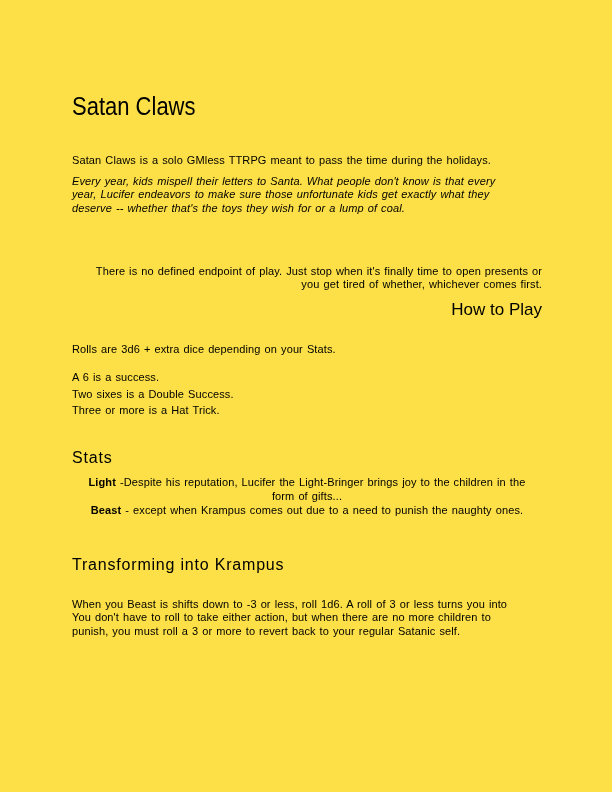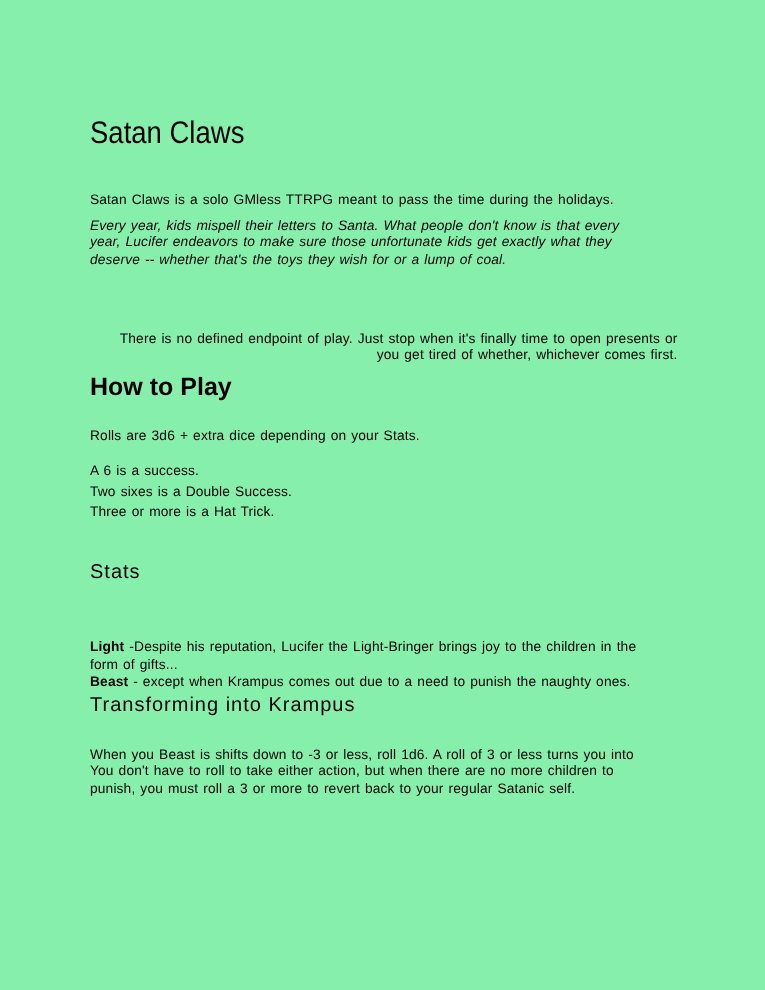--- a/index.html
+++ b/index.html
@@ -4,44 +4,45 @@
 <style>
   html, body {
     margin: 0;
     padding: 0;
     background: #ffffff;
   }
   .page {
     position: relative;
     width: 612px;
     height: 792px;
-    background: #86efac;
+    background: #fde047;
     font-family: "Liberation Sans", "DejaVu Sans", sans-serif;
     color: #000000;
     overflow: hidden;
   }
   .blk {
     position: absolute;
     left: 72px;
     width: 470px;
     margin: 0;
   }
   .title {
     font-size: 25px;
     line-height: 30px;
     font-weight: 400;
     white-space: nowrap;
     transform: scaleX(0.88);
     transform-origin: 0 0;
   }
   .h1 {
-    font-size: 20px;
+    font-size: 17px;
     line-height: 24px;
-    font-weight: 700;
+    font-weight: 400;
     white-space: nowrap;
+    text-align: right;
   }
   .h2 {
     font-size: 16px;
     line-height: 19px;
     font-weight: 400;
     letter-spacing: 0.8px;
     white-space: nowrap;
   }
   .body {
     font-size: 11px;
@@ -87,21 +88,21 @@
   <div class="blk body line" style="top: 343px;">Rolls are 3d6 + extra dice depending on your Stats.</div>
 
   <div class="blk body successes" style="top: 369px;">
     <div class="line">A 6 is a success.</div>
     <div class="line">Two sixes is a Double Success.</div>
     <div class="line">Three or more is a Hat Trick.</div>
   </div>
 
   <div class="blk h2" style="top: 448px;">Stats</div>
 
-  <div class="blk body statsblk" style="top: 511px;">
+  <div class="blk body statsblk" style="top: 475px; text-align: center;">
     <div class="line"><span class="b">Light</span><span> -Despite his reputation, Lucifer the Light-Bringer brings joy to the children in the</span></div>
     <div class="line">form of gifts...</div>
     <div class="line"><span class="b">Beast</span><span> - except when Krampus comes out due to a need to punish the naughty ones.</span></div>
   </div>
 
   <div class="blk h2" style="top: 555px;">Transforming into Krampus</div>
 
   <div class="blk body" style="top: 598px;">
     <div class="line">When you Beast is shifts down to -3 or less, roll 1d6. A roll of 3 or less turns you into</div>
     <div class="line">You don't have to roll to take either action, but when there are no more children to</div>

